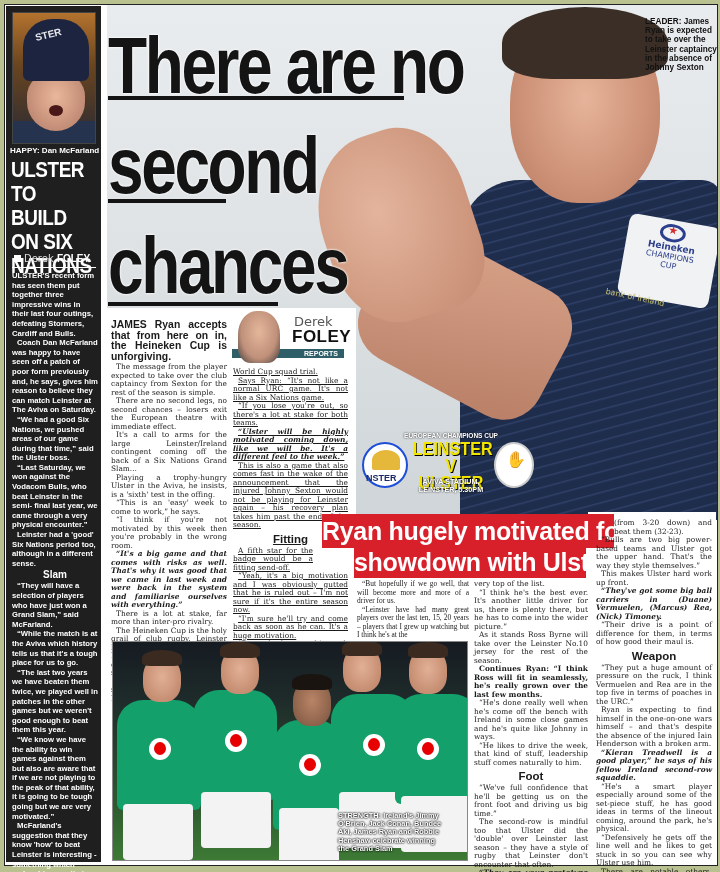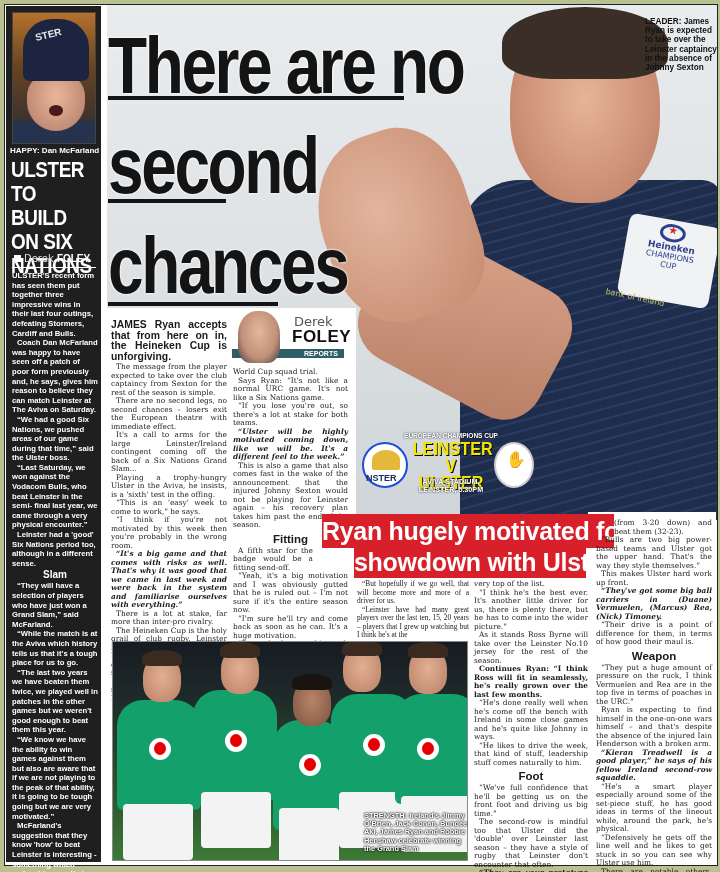--- a/index.html
+++ b/index.html
@@ -91,21 +91,21 @@
 
   
   .team-photo { position: absolute; left: 112px; top: 641px; width: 356px; height: 220px; background: linear-gradient(180deg, #161b22 0%, #1e2a2a 25%, #2f5a30 75%, #3d7a35 100%); overflow: hidden; border: 1px solid #888; }
   .tp { position: absolute; }
   .tp .head { position: absolute; width: 38px; height: 46px; border-radius: 45% 45% 40% 40%; background: radial-gradient(ellipse at 50% 45%, #e2b095, #b97f64); }
   .tp .hair { position: absolute; width: 40px; height: 16px; border-radius: 50% 50% 20% 20%; background: #3a2a20; }
   .tp .shirt { position: absolute; width: 84px; height: 110px; border-radius: 26px 26px 6px 6px; background: #13a06a; }
   .tp .logo { position: absolute; width: 22px; height: 22px; border-radius: 50%; background: #fff; }
   .tp .logo::after { content: ""; position: absolute; left: 5px; top: 4px; width: 12px; height: 13px; border-radius: 50%; background: #e60000; }
   .tp .shorts { position: absolute; width: 70px; height: 56px; background: #f3f3f3; border-radius: 4px; }
-  .photo-cap { position: absolute; left: 340px; top: 812px; width: 130px; font: bold 7.4px/8.2px "Liberation Sans", sans-serif; color: #fff; text-shadow: 0 0 2px #000, 0 0 2px #000; padding-left: 24px; }
+  .photo-cap { position: absolute; left: 314px; top: 812px; width: 130px; font: bold 7.4px/8.2px "Liberation Sans", sans-serif; color: #fff; text-shadow: 0 0 2px #000, 0 0 2px #000; padding-left: 24px; }
 </style>
 </head>
 <body>
 
 <div class="page">
   <div class="sheet">
 
     <div class="hero-sky"></div>
     <div class="player-body"></div>
     <div class="player-head"></div>
@@ -182,21 +182,21 @@
     <p>It's a call to arms for the large Leinster/Ireland contingent coming off the back of a Six Nations Grand Slam...</p>
     <p>Playing a trophy-hungry Ulster in the Aviva, he insists, is a 'sixth' test in the offing.</p>
     <p>“This is an 'easy' week to come to work,” he says.</p>
     <p>“I think if you're not motivated by this week then you're probably in the wrong room.</p>
     <p class="bi">“It's a big game and that comes with risks as well. That's why it was good that we came in last week and were back in the system and familiarise ourselves with everything.”</p>
     <p>There is a lot at stake, far more than inter-pro rivalry.</p>
     <p>The Heineken Cup is the holy grail of club rugby. Leinster have had so many players in Ireland's Six Nations match-day squads (12 starters/four subs against England).</p>
     <p>So everyone on the Ulster side is entitled to feel it is Rugby</p>
   </div>
 
-  <div class="col" style="left:233px; top:368px; width:115px;">
+  <div class="col" style="left:233px; top:368px; width:115px;text-decoration:underline;">
     <p class="noind">World Cup squad trial.</p>
     <p>Says Ryan: “It's not like a normal URC game. It's not like a Six Nations game.</p>
     <p>“If you lose you're out, so there's a lot at stake for both teams.</p>
     <p class="bi">“Ulster will be highly motivated coming down, like we will be. It's a different feel to the week.”</p>
     <p>This is also a game that also comes fast in the wake of the announcement that the injured Johnny Sexton would not be playing for Leinster again – his recovery plan takes him past the end of the season.</p>
     <p class="sub">Fitting</p>
     <p style="width:80px;">A fifth star for the badge would be a fitting send-off.</p>
     <p>“Yeah, it's a big motivation and I was obviously gutted that he is ruled out – I'm not sure if it's the entire season now.</p>
     <p>“I'm sure he'll try and come back as soon as he can. It's a huge motivation.</p>
     <p>“But to be honest, this week is more about getting our performance right and not worrying too much about it and that's what he would want as well.</p>
@@ -243,21 +243,21 @@
   <div class="col" style="left:596px; top:519px; width:116px;">
     <p class="noind" style="padding-left:18px;">(from 3-20 down) and beat them (32-23).</p>
     <p>“Bulls are two big power-based teams and Ulster got the upper hand. That's the way they style themselves.”</p>
     <p>This makes Ulster hard work up front.</p>
     <p class="bi">“They've got some big ball carriers in (Duane) Vermuelen, (Marcus) Rea, (Nick) Timoney.</p>
     <p>“Their drive is a point of difference for them, in terms of how good their maul is.</p>
     <p class="sub">Weapon</p>
     <p>“They put a huge amount of pressure on the ruck, I think Vermuelen and Rea are in the top five in terms of poaches in the URC.”</p>
     <p>Ryan is expecting to find himself in the one-on-one wars himself – and that's despite the absence of the injured Iain Henderson with a broken arm.</p>
     <p class="bi">“Kieran Treadwell is a good player,” he says of his fellow Ireland second-row squaddie.</p>
-    <p>“He's a smart player especially around some of the set-piece stuff, he has good ideas in terms of the lineout while, around the park, he's physical.</p>
+    <p>“He's a smart player especially around some of the set-piece stuff, he has good ideas in terms of the lineout coming, around the park, he's physical.</p>
     <p>“Defensively he gets off the line well and he likes to get stuck in so you can see why Ulster use him.</p>
     <p>There are notable others, just as physical.</p>
 
   </div>
 
   <div class="team-photo">
 
     <div class="tp" style="left:0; top:0;">
       <div class="shirt" style="left:4px; top:58px;"></div>
       <div class="logo" style="left:36px; top:96px;"></div>

